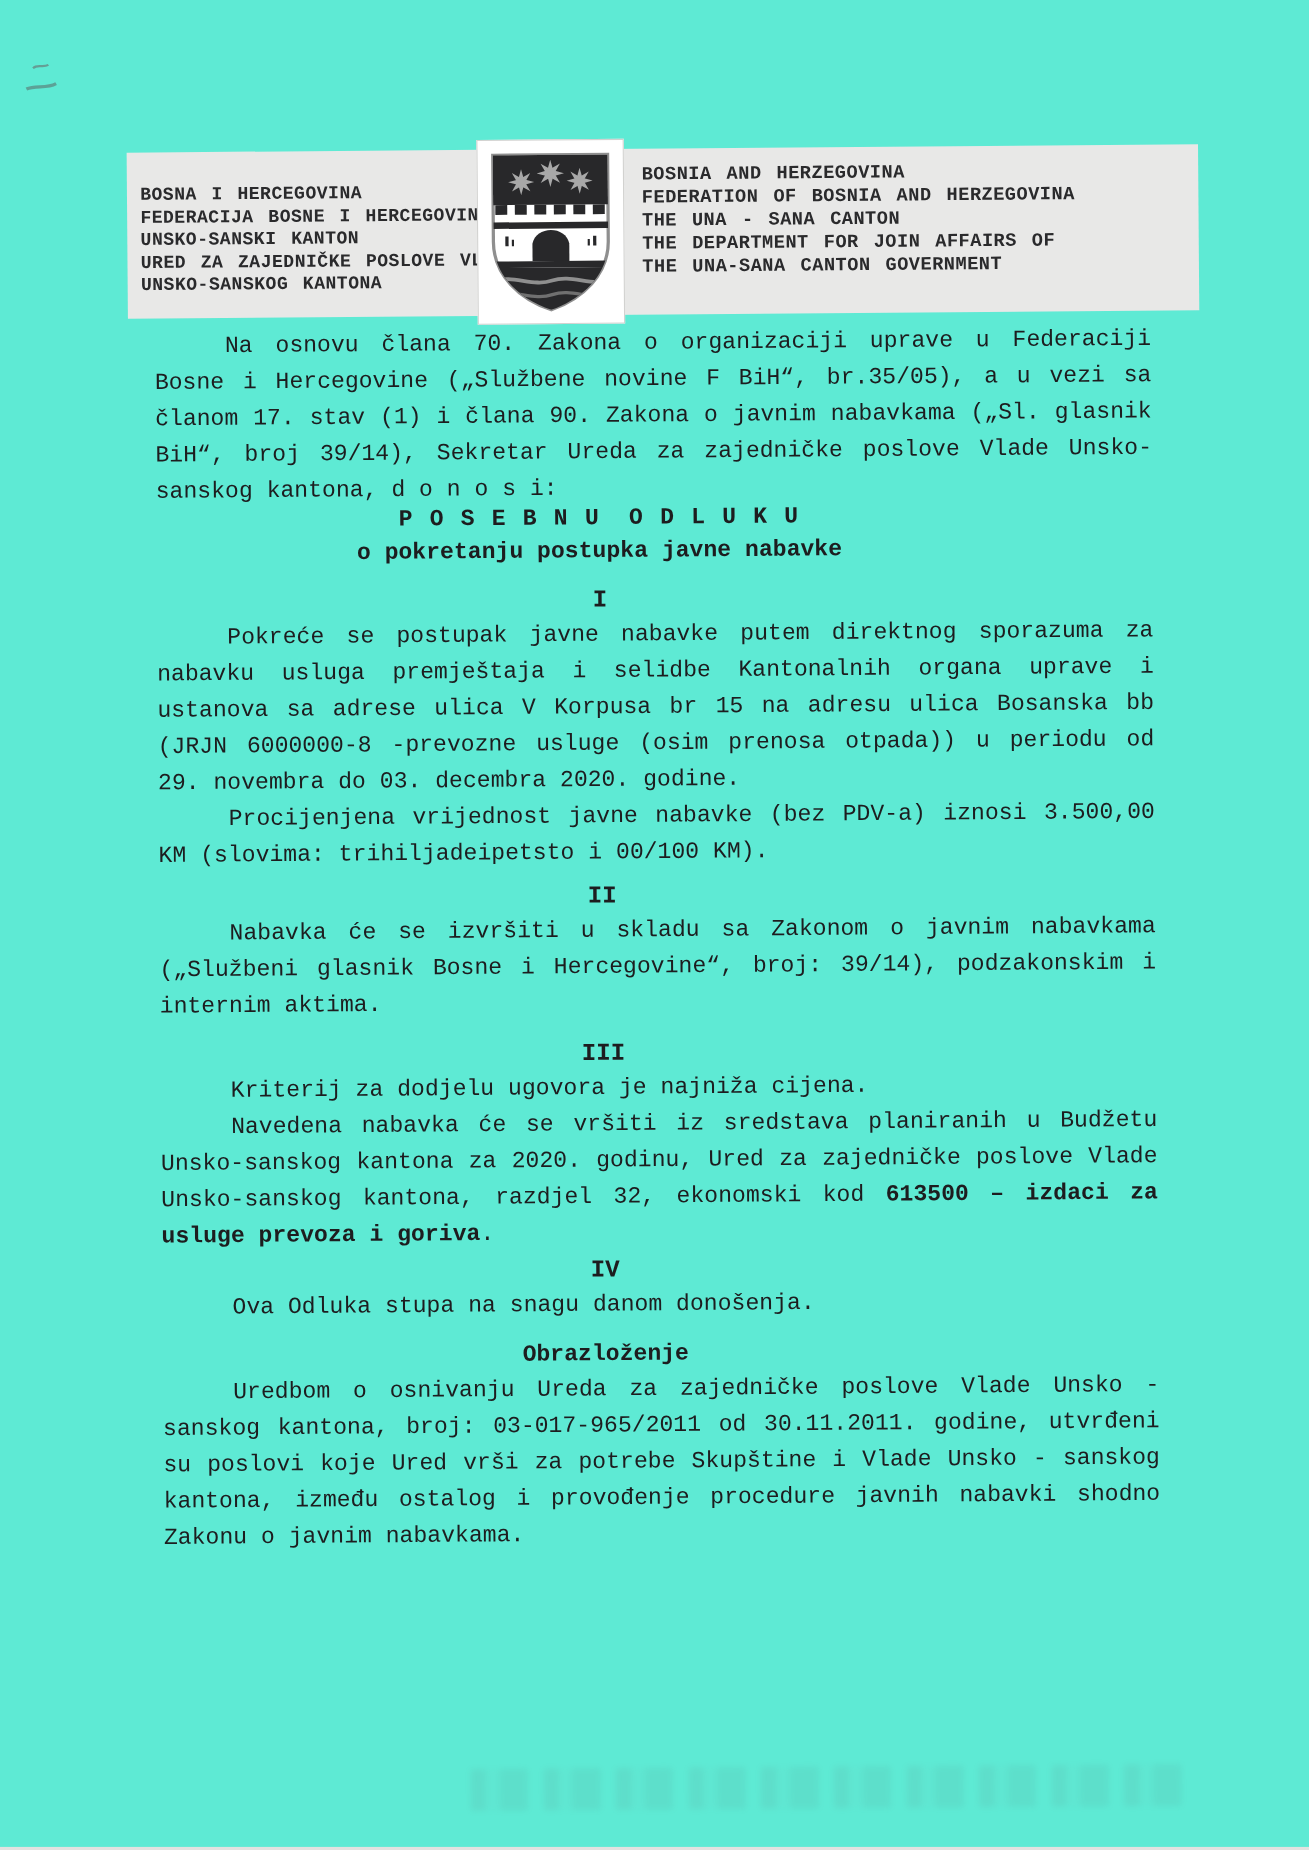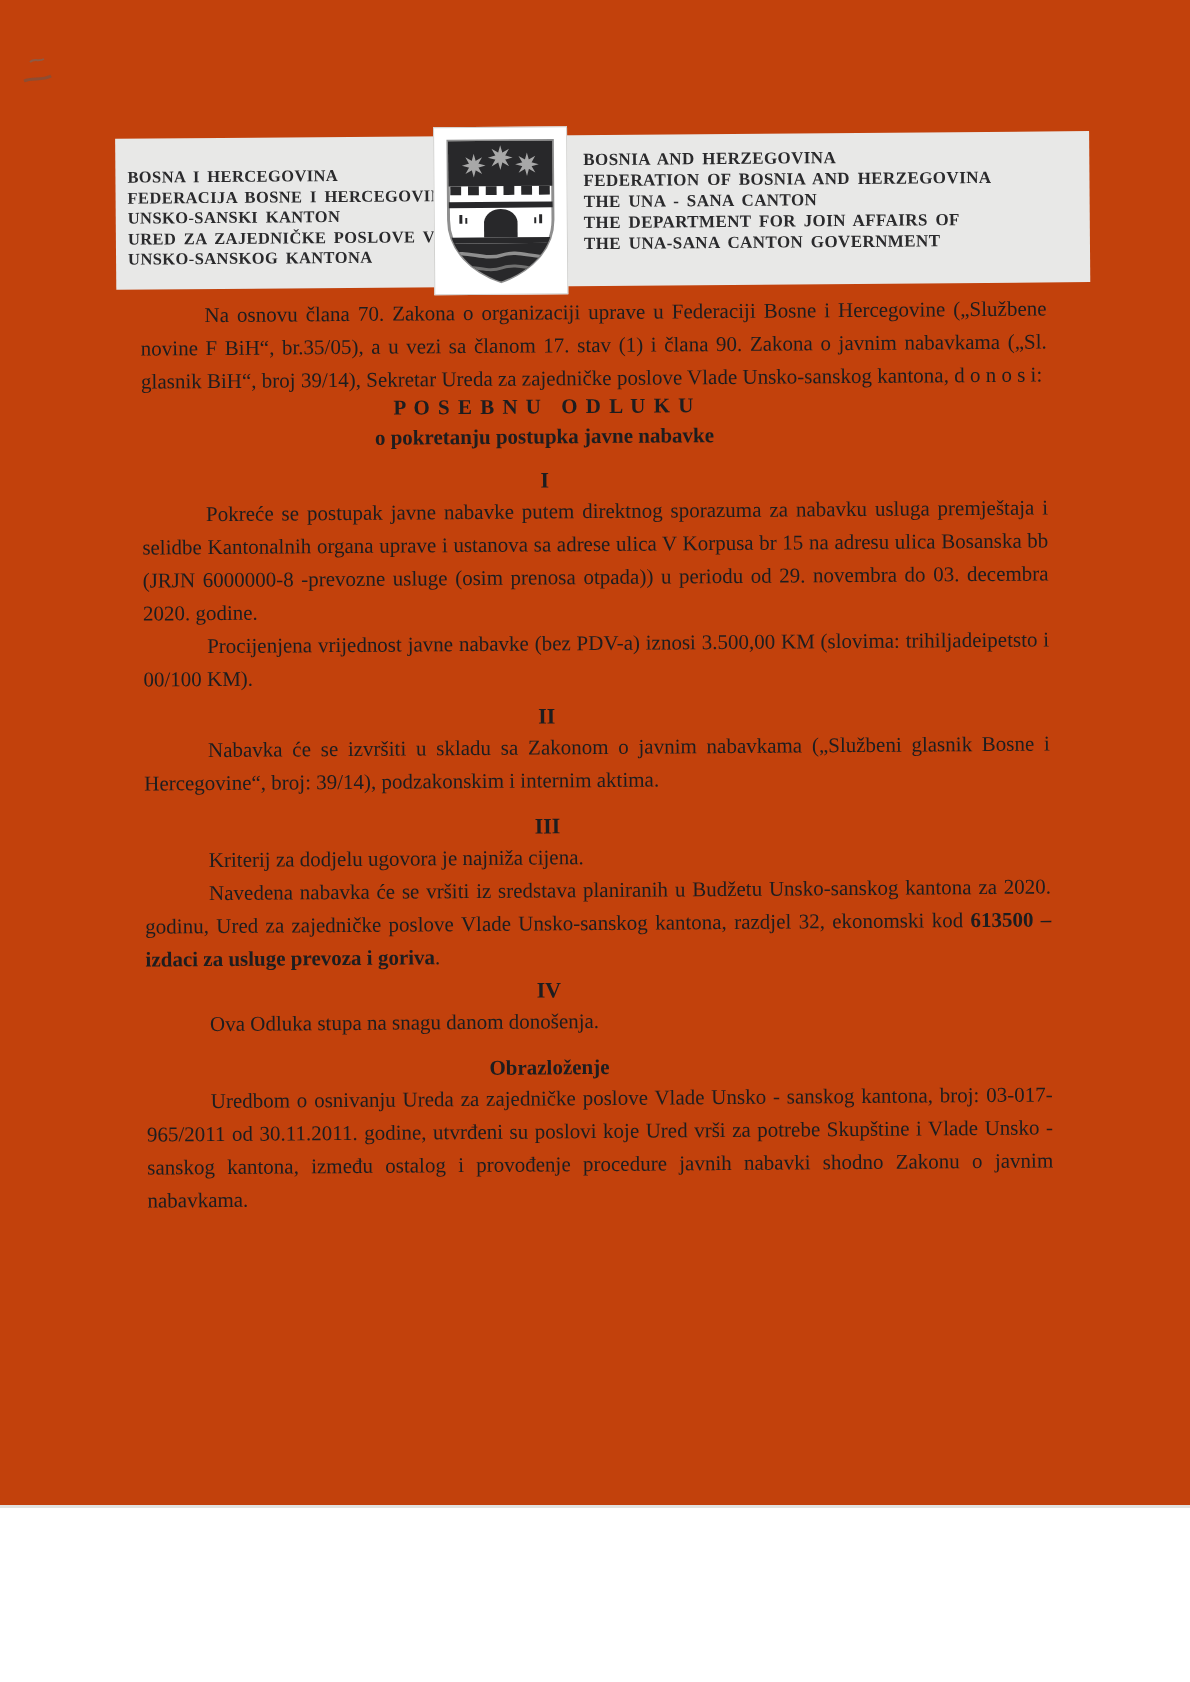--- a/index.html
+++ b/index.html
@@ -1,20 +1,20 @@
 <!DOCTYPE html>
 <html><head>
 <meta charset="utf-8">
 <style>
   html,body { margin:0; padding:0; background:#ffffff; }
   .page {
     position:relative;
-    width:1190px; height:1508px;
-    background:#c2410c;
-    font-family:Liberation Serif, serif;
+    width:1190px; height:1682px;
+    background:#5eead4;
+    font-family:Liberation Mono, monospace;
     color:#1d1d1f;
     overflow:hidden;
   }
   .tilt {
     position:absolute; left:0; top:0; width:1190px; height:1682px;
     transform:rotate(-0.45deg);
     transform-origin:50% 30%;
   }
   
   .band {

